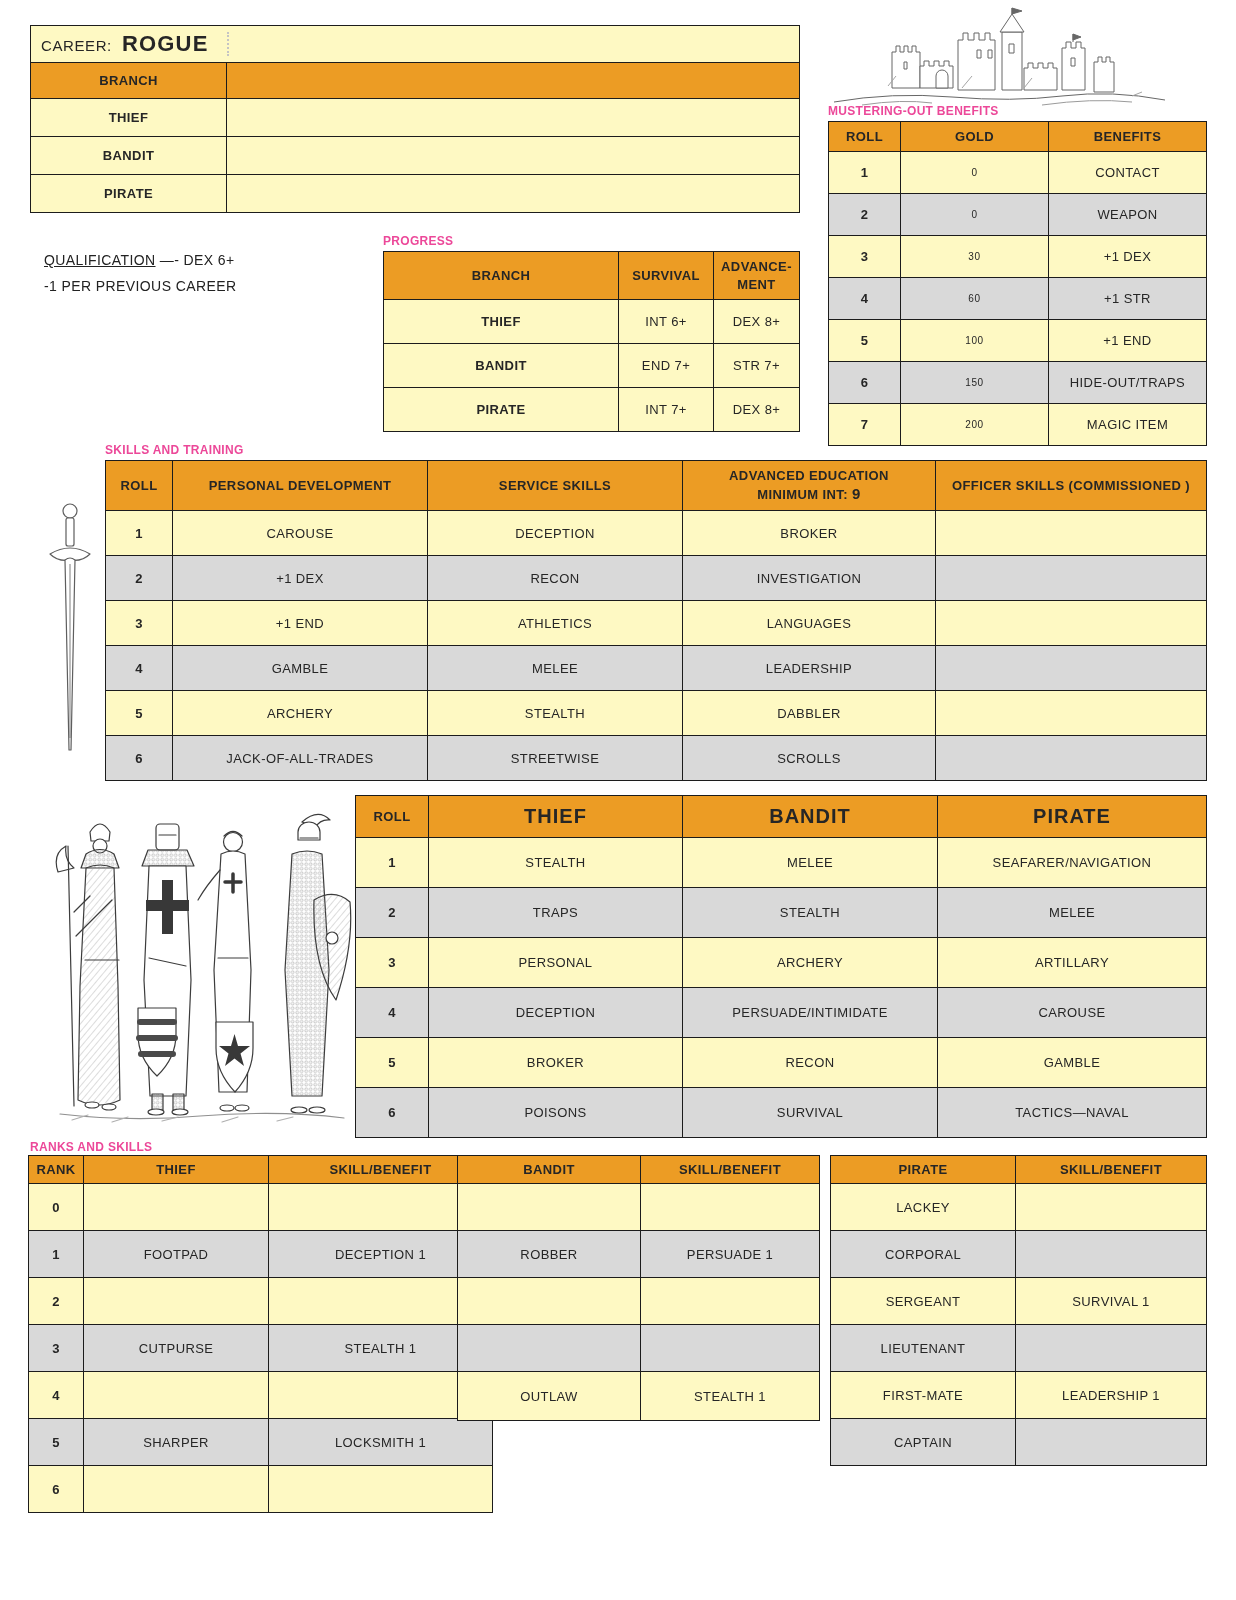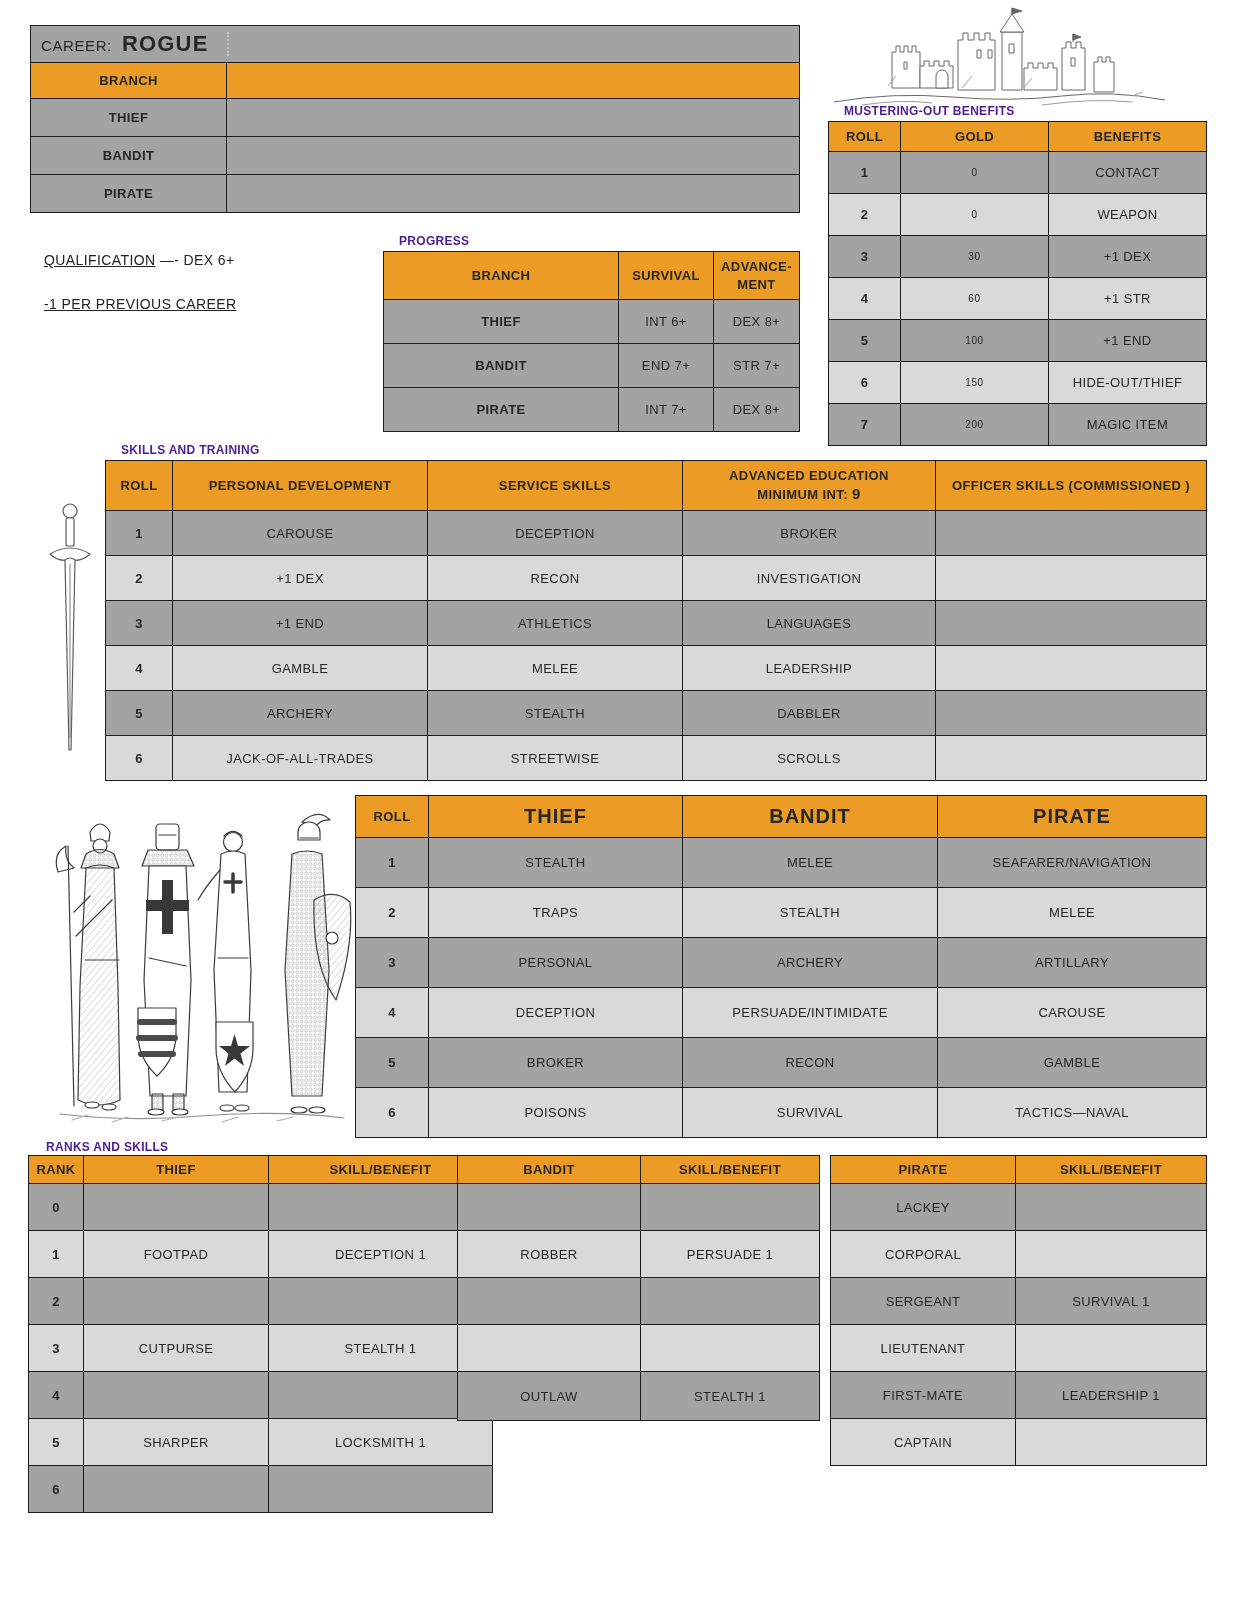--- a/index.html
+++ b/index.html
@@ -1,37 +1,37 @@
 <!DOCTYPE html>
 <html><head>
 <meta charset="utf-8">
 <style>
   * { margin:0; padding:0; box-sizing:border-box; }
   body { background:#ffffff; font-family:"Liberation Sans", sans-serif; color:#262626; }
   .page { position:relative; width:1236px; height:1600px; background:#fff; overflow:hidden; }
   .abs { position:absolute; }
 
-  table { border-collapse:collapse; table-layout:fixed; width:100%; background:#a3a3a3; }
+  table { border-collapse:collapse; table-layout:fixed; width:100%; background:#fef9c3; }
   td, th { border:1px solid #1c1c1c; text-align:center; vertical-align:middle;
            font-size:13px; letter-spacing:.4px; padding:2px 4px; overflow:hidden; color:#262626; }
   th { font-weight:bold; }
   tr.orange { background:#EC9C24; }
   table.alt tbody tr:nth-child(even) { background:#D9D9D9; }
   .b { font-weight:bold; }
   .gold { font-size:10px; letter-spacing:.6px; }
-  .section-title { font-size:12px; font-weight:bold; letter-spacing:.3px; color:#4c1d95;margin-left:16px; }
+  .section-title { font-size:12px; font-weight:bold; letter-spacing:.3px; color:#ec4899; }
 
   .career-title-cell { text-align:left; padding-left:10px; position:relative; height:37px; }
   .career-label { font-size:15px; letter-spacing:.6px; }
   .career-value { font-size:22px; font-weight:bold; letter-spacing:1.2px; margin-left:10px; }
   .dotted-sep { position:absolute; left:196px; top:6px; bottom:6px; border-left:2px dotted #c4c4c4; }
 
   .qual { font-size:14px; letter-spacing:.4px; color:#222; }
   .qual .u { text-decoration:underline; }
-  .qual .line2 { margin-top:28px;text-decoration:underline; }
+  .qual .line2 { margin-top:10px; }
 
   .big-h { font-size:20px; letter-spacing:1px; }
   .intval { font-size:15px; font-weight:bold; }
   th .hline { line-height:1.35; }
 </style>
 </head>
 <body>
 
 <div class="page">
 
@@ -133,21 +133,21 @@
           <td>+1 STR</td>
         </tr>
         <tr style="height:42px">
           <td class="b">5</td>
           <td class="gold">100</td>
           <td>+1 END</td>
         </tr>
         <tr style="height:42px">
           <td class="b">6</td>
           <td class="gold">150</td>
-          <td>HIDE-OUT/THIEF</td>
+          <td>HIDE-OUT/TRAPS</td>
         </tr>
         <tr style="height:42px">
           <td class="b">7</td>
           <td class="gold">200</td>
           <td>MAGIC ITEM</td>
         </tr>
       </tbody>
     </table>
   </div>
 

